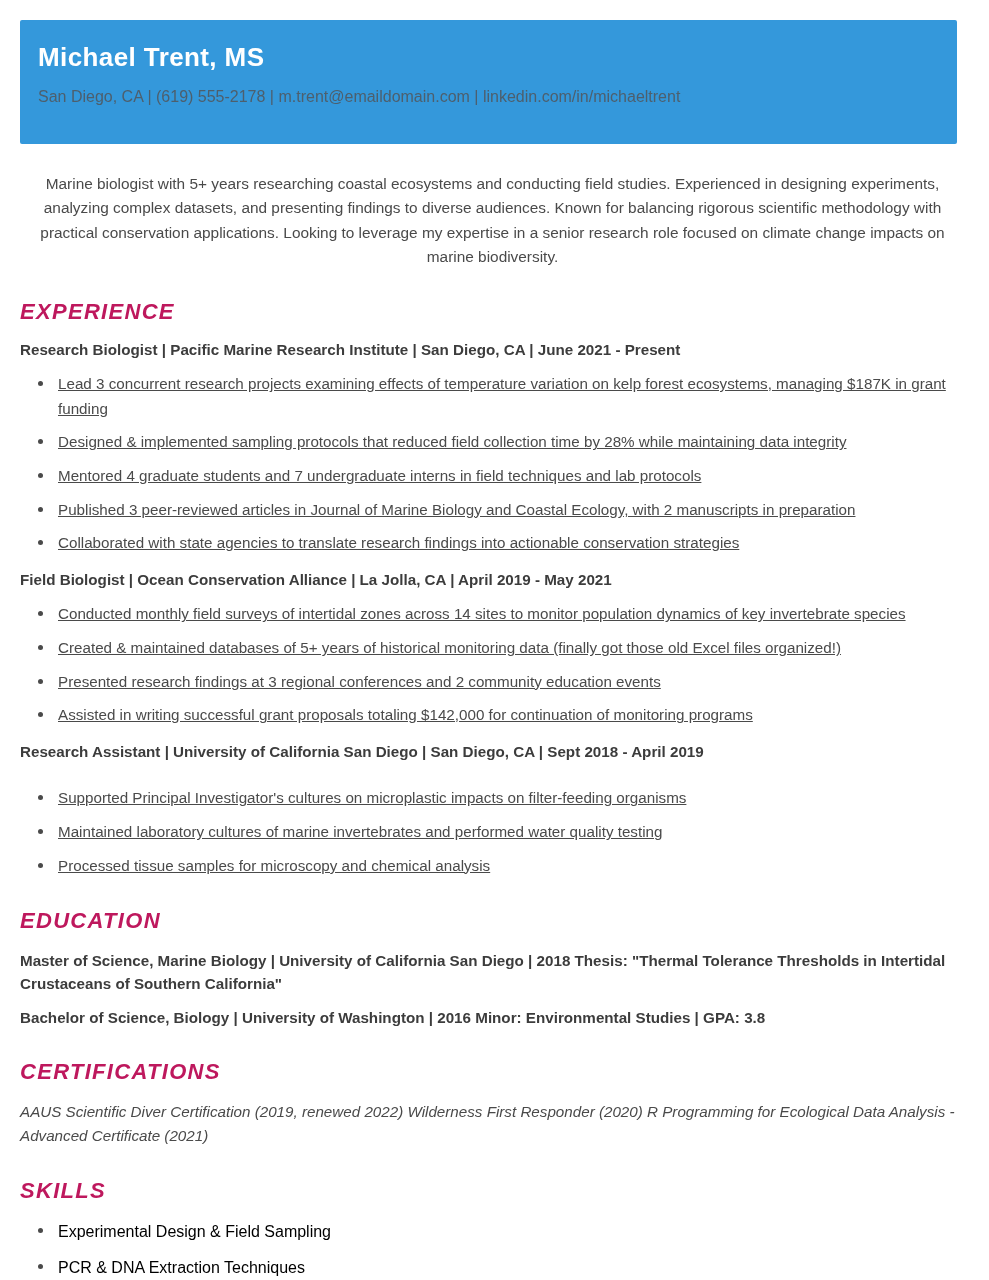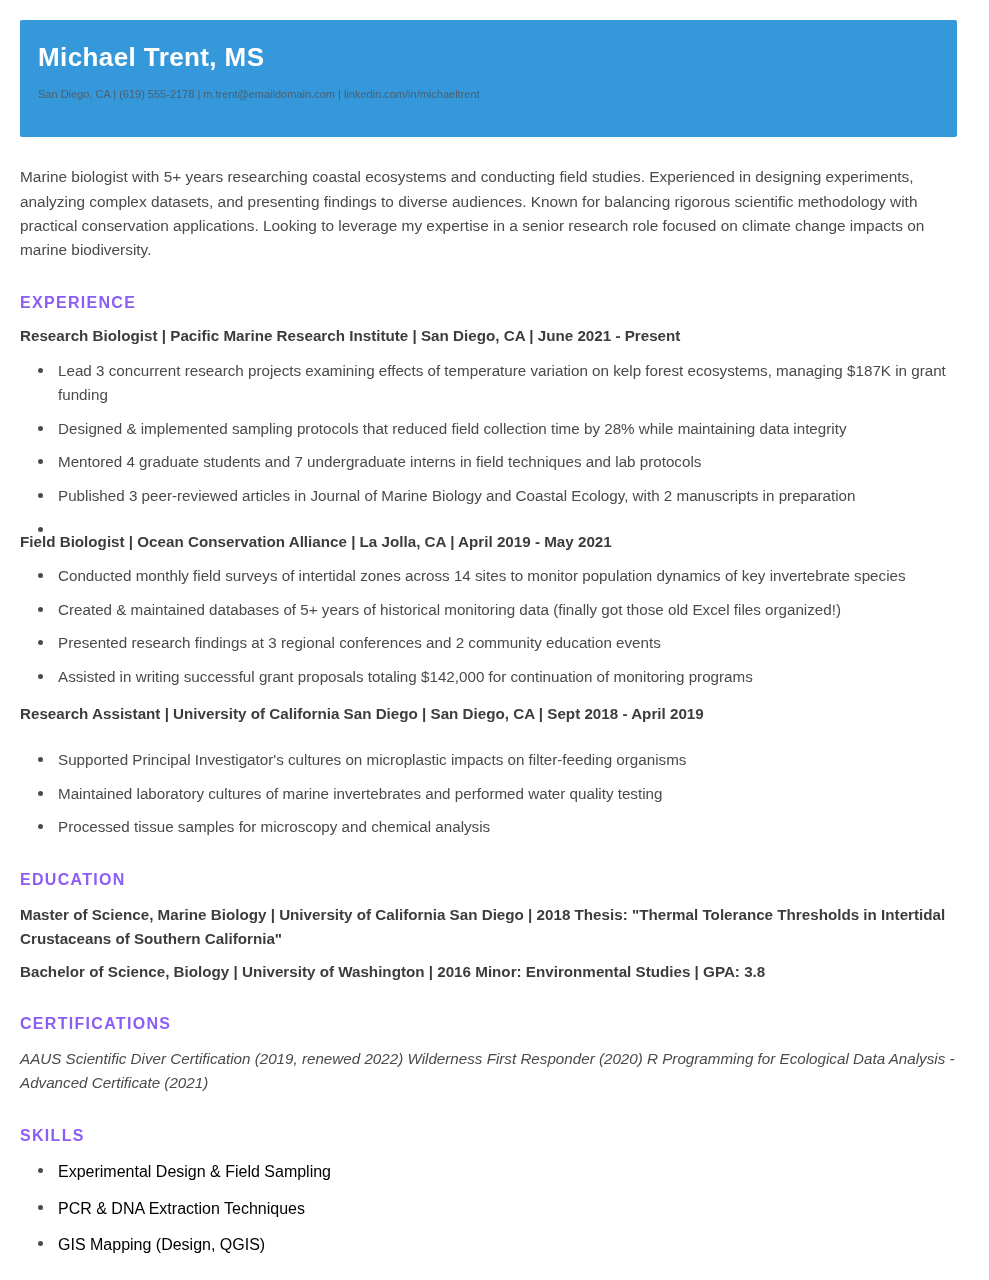--- a/index.html
+++ b/index.html
@@ -32,61 +32,64 @@
   }
   .header-name {
     font-size: 26px;
     font-weight: bold;
     color: #ffffff;
     letter-spacing: 0.4px;
     line-height: 1.2;
     margin: 0 0 14px 0;
   }
   .header-contact {
-    font-size: 11px;
+    font-size: 16px;
     color: #4d5f6d;
     line-height: 1.3;
     margin: 0;
     font-weight: normal;
   }
 
   
   .content {
     padding: 0 24px 0 20px;
   }
 
   .summary {
     margin: 28px 0 3px 0;
     font-size: 15.4px;
     line-height: 1.58;
     color: #4a4a4a;
+    text-align: center;
   }
 
   .section-heading {
-    color: #8b5cf6;
-    font-size: 16px;
+    color: #be185d;
+    font-size: 22px;
     font-weight: bold;
     letter-spacing: 1.3px;
     margin: 30px 0 14px 0;
     line-height: 1.2;
+    font-style: italic;
   }
 
   .job-title {
     font-size: 15.2px;
     font-weight: bold;
     color: #3c3c3c;
     margin: 14px 0 6px 0;
     line-height: 1.35;
   }
   .job-title.first { margin-top: 8px; }
 
   ul.bullets {
     list-style: none;
     margin: 12px 0 0 0;
     padding: 0;
+    text-decoration: underline;
   }
   ul.bullets li {
     position: relative;
     padding-left: 20px;
     margin: 0 0 0 18px;
     font-size: 15.2px;
     line-height: 1.62;
     color: #4a4a4a;
     padding-bottom: 9px;
   }
@@ -159,21 +162,21 @@
 
     <div class="section-heading">EXPERIENCE</div>
 
     <div>
       <div class="job-title first">Research Biologist | Pacific Marine Research Institute | San Diego, CA | June 2021 - Present</div>
       <ul class="bullets">
         <li><span class="dot"></span><span>Lead 3 concurrent research projects examining effects of temperature variation on kelp forest ecosystems, managing $187K in grant funding</span></li>
         <li><span class="dot"></span><span>Designed &amp; implemented sampling protocols that reduced field collection time by 28% while maintaining data integrity</span></li>
         <li><span class="dot"></span><span>Mentored 4 graduate students and 7 undergraduate interns in field techniques and lab protocols</span></li>
         <li><span class="dot"></span><span>Published 3 peer-reviewed articles in Journal of Marine Biology and Coastal Ecology, with 2 manuscripts in preparation</span></li>
-        <li><span class="dot"></span></li>
+        <li><span class="dot"></span><span>Collaborated with state agencies to translate research findings into actionable conservation strategies</span></li>
       </ul>
     </div>
 
     <div>
       <div class="job-title">Field Biologist | Ocean Conservation Alliance | La Jolla, CA | April 2019 - May 2021</div>
       <ul class="bullets">
         <li><span class="dot"></span><span>Conducted monthly field surveys of intertidal zones across 14 sites to monitor population dynamics of key invertebrate species</span></li>
         <li><span class="dot"></span><span>Created &amp; maintained databases of 5+ years of historical monitoring data (finally got those old Excel files organized!)</span></li>
         <li><span class="dot"></span><span>Presented research findings at 3 regional conferences and 2 community education events</span></li>
         <li><span class="dot"></span><span>Assisted in writing successful grant proposals totaling $142,000 for continuation of monitoring programs</span></li>

